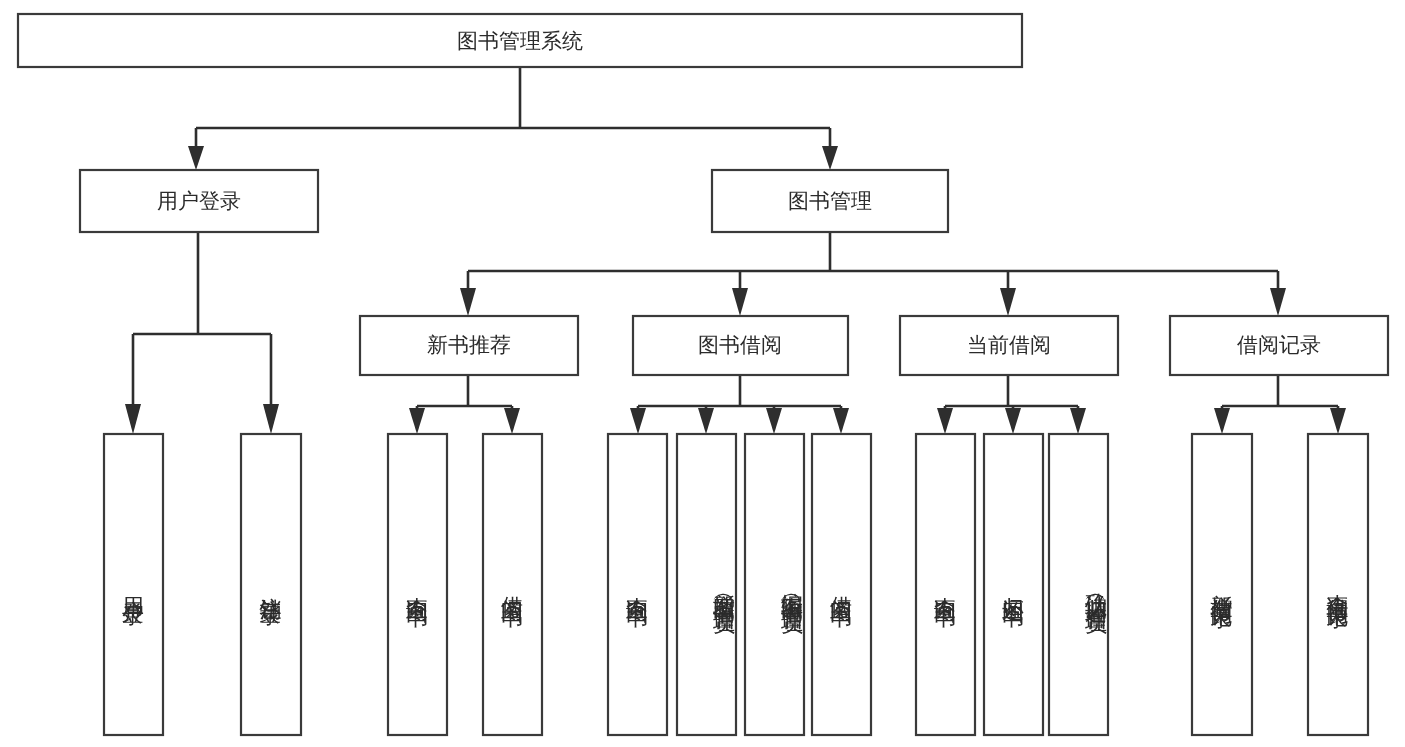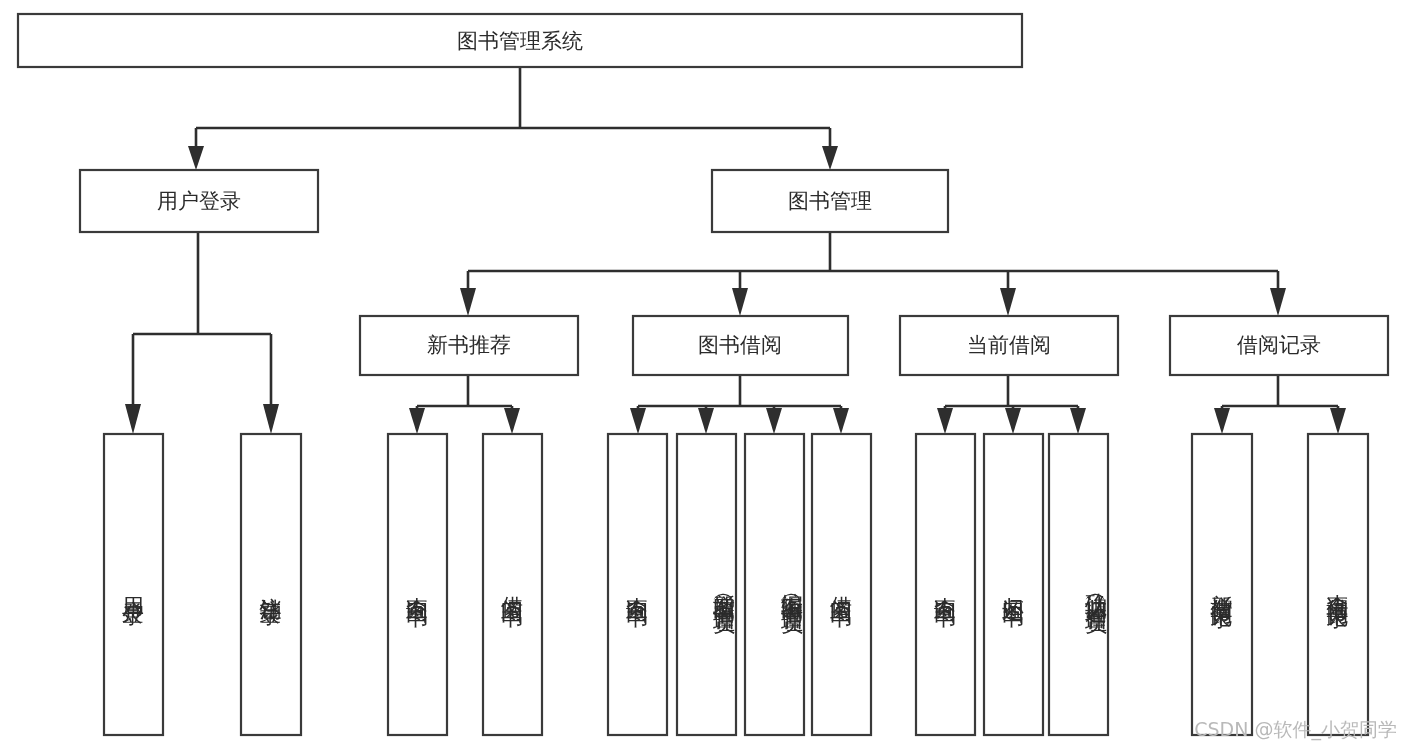--- a/index.html
+++ b/index.html
@@ -231,15 +231,14 @@
   <div class="vert-label" style="left:745px; top:434px; width:59px; height:301px; align-items:flex-start; padding-top:8px; box-sizing:border-box;">编辑图书（管理员）</div>
   <div class="vert-label" style="left:812px; top:434px; width:59px; height:301px;">借阅图书</div>
 
   <div class="vert-label" style="left:916px; top:434px; width:59px; height:301px;">查询图书</div>
   <div class="vert-label" style="left:984px; top:434px; width:59px; height:301px;">归还图书</div>
   <div class="vert-label" style="left:1049px; top:434px; width:59px; height:301px; align-items:flex-start; padding-top:8px; box-sizing:border-box;">确认归还（管理员）</div>
 
   <div class="vert-label" style="left:1192px; top:434px; width:60px; height:301px;">新增借阅记录</div>
   <div class="vert-label" style="left:1308px; top:434px; width:60px; height:301px;">查询借阅记录</div>
 
-  <div class="watermark">CSDN @软件_小贺同学</div>
 
 </div>
 
 </body></html>

